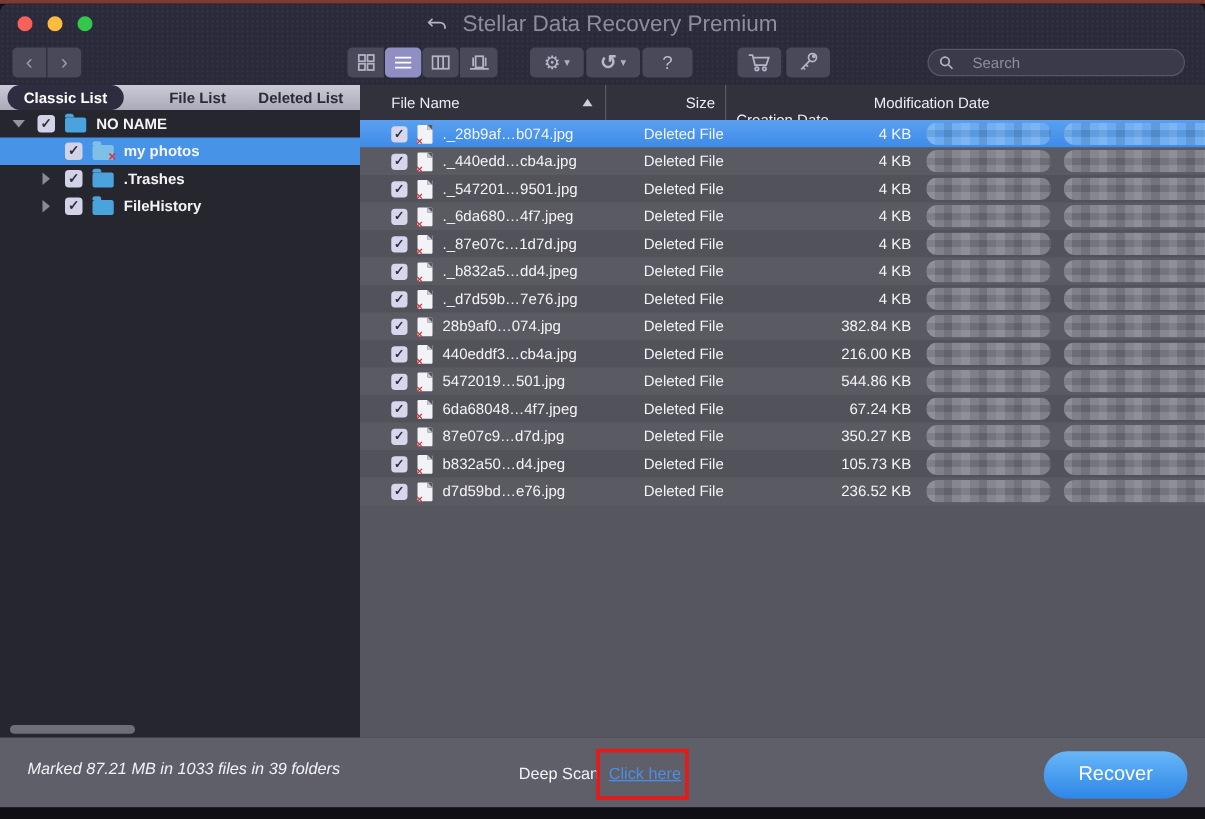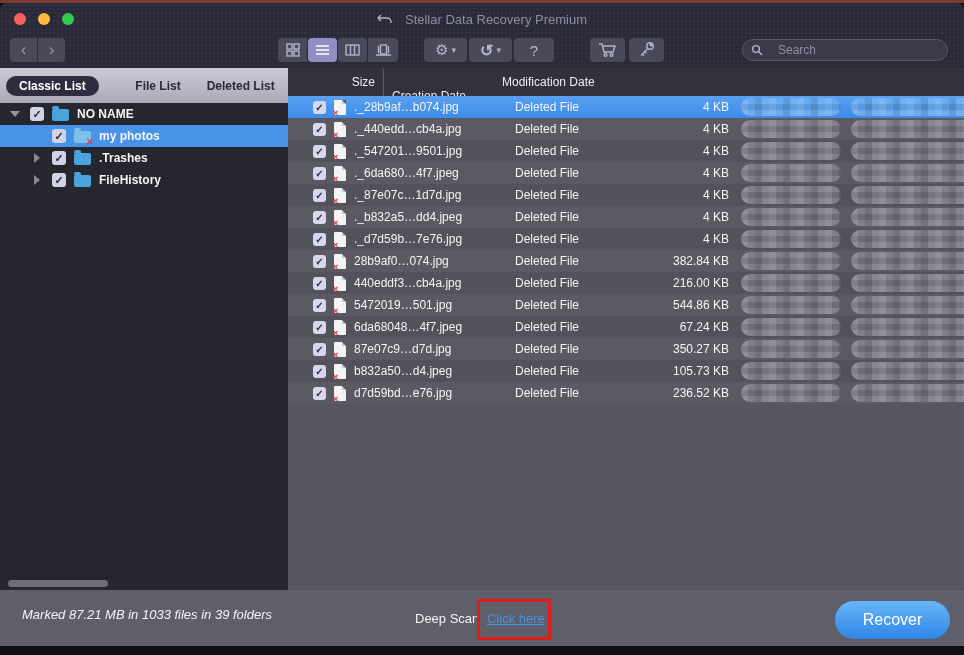--- a/index.html
+++ b/index.html
@@ -8,21 +8,21 @@
   #desktop-top { position:absolute; left:0; top:0; width:964px; height:3px; background:#7c3b31; }
   #window { position:absolute; left:0; top:3px; width:964px; height:643px; border-radius:7px 7px 0 0; overflow:hidden; background:#2a2a3a; }
 
   
   #titlebar { position:relative; height:32px; background:#2a2a3a;
     background-image:radial-gradient(rgba(255,255,255,0.035) 1px, transparent 1px); background-size:4px 4px; }
   .tl { position:absolute; top:10px; width:12px; height:12px; border-radius:50%; }
   #tl-close { left:14px; background:#f8605a; }
   #tl-min { left:38px; background:#fdbc40; }
   #tl-zoom { left:62px; background:#34c84a; }
-  #title-group { position:absolute; left:0; right:0; top:0; height:32px; display:flex; align-items:center; justify-content:center; gap:12px; color:#8d8da0; font-size:13px; }
+  #title-group { position:absolute; left:0; right:0; top:0; height:32px; display:flex; align-items:center; justify-content:center; gap:12px; color:#8d8da0; font-size:18px; }
 
   
   #toolbar { position:relative; height:33px; background:#2a2a3a;
     background-image:radial-gradient(rgba(255,255,255,0.03) 1px, transparent 1px); background-size:4px 4px; }
   .tbtn { position:absolute; top:3px; height:24px; background:#49495a; border-radius:4px; display:flex; align-items:center; justify-content:center; color:#a8a8bc; font-size:14px; gap:3px; }
   .tbtn svg { display:block; }
   #nav-back { left:10px; width:27px; border-radius:4px 0 0 4px; }
   #nav-fwd { left:38px; width:27px; border-radius:0 4px 4px 0; }
   .navglyph { font-size:17px; line-height:1; color:#9a9ab0; margin-top:-2px; }
   #view-grid { left:278px; width:29px; border-radius:4px 0 0 4px; }
@@ -39,21 +39,21 @@
   .hist-glyph { font-size:16px; color:#b9b9cc; font-weight:bold; }
   #search-wrap { position:absolute; left:742px; top:4px; width:206px; height:22px; background:#3a3a4a; border:1px solid #56566a; border-radius:12px; display:flex; align-items:center; padding:0 8px; gap:15px; }
   #search-input { flex:1; background:transparent; border:none; outline:none; color:#c8c8d6; font-size:12px; font-family:"Liberation Sans", sans-serif; }
   #search-input::placeholder { color:#8e8ea0; }
 
   
   #main { position:relative; height:522px; display:flex; }
 
   
   #sidebar { position:relative; width:288px; background:#26262e; flex:none; }
-  #tabbar { height:35px; background:linear-gradient(#cbcbd7,#a9a9b9); display:flex; align-items:center; padding:0 6px; }
+  #tabbar { height:20px; background:linear-gradient(#cbcbd7,#a9a9b9); display:flex; align-items:center; padding:0 6px; }
   .tab { flex:1; text-align:center; font-size:12px; font-weight:bold; color:#2b2b36; padding:3px 0; }
   .tab.selected { background:#2d2d3f; color:#ffffff; border-radius:10px; flex:none; padding:3px 13px; margin-right:18px; }
   .trow-side { display:flex; align-items:center; height:22px; color:#f4f4f7; font-size:12px; font-weight:bold; gap:8px; }
   .trow-side.selected { background:#4793e8; }
   .disc { width:14px; flex:none; display:flex; justify-content:center; }
   .disc-down { width:0; height:0; border-left:5px solid transparent; border-right:5px solid transparent; border-top:6px solid #94949e; }
   .disc-right { width:0; height:0; border-top:5px solid transparent; border-bottom:5px solid transparent; border-left:6px solid #8a8a94; }
   .cbx { width:14px; height:14px; flex:none; background:#d3d3e8; border-radius:3px; color:#2e2e44; font-size:11px; line-height:14px; text-align:center; font-weight:bold; }
   .folder { position:relative; width:17px; height:12px; flex:none; background:#4aa3dc; border-radius:2px; margin-top:2px; }
   .folder::before { content:""; position:absolute; top:-3px; left:0; width:7px; height:3px; background:#4aa3dc; border-radius:2px 2px 0 0; }
@@ -242,20 +242,21 @@
               <span class="cbx">✓</span>
               <span class="folder"></span>
               <span>FileHistory</span>
             </div>
           </div>
         <div id="side-scroll-thumb"></div>
       </div>
 
       <div id="table">
         <div id="thead">
+            <div class="hcell h0">File Name<span class="sort-arrow"></span></div>
             <div class="hcell h2">Size</div>
             <div class="hcell h3">Creation Date</div>
             <div class="hcell h4">Modification Date</div>
           </div>
         <div id="tbody">
             <div class="frow selected">
               <div class="cell-name">
                 <span class="cbx2">✓</span>
                 <span class="doc">
                   <span class="dx">×</span>

